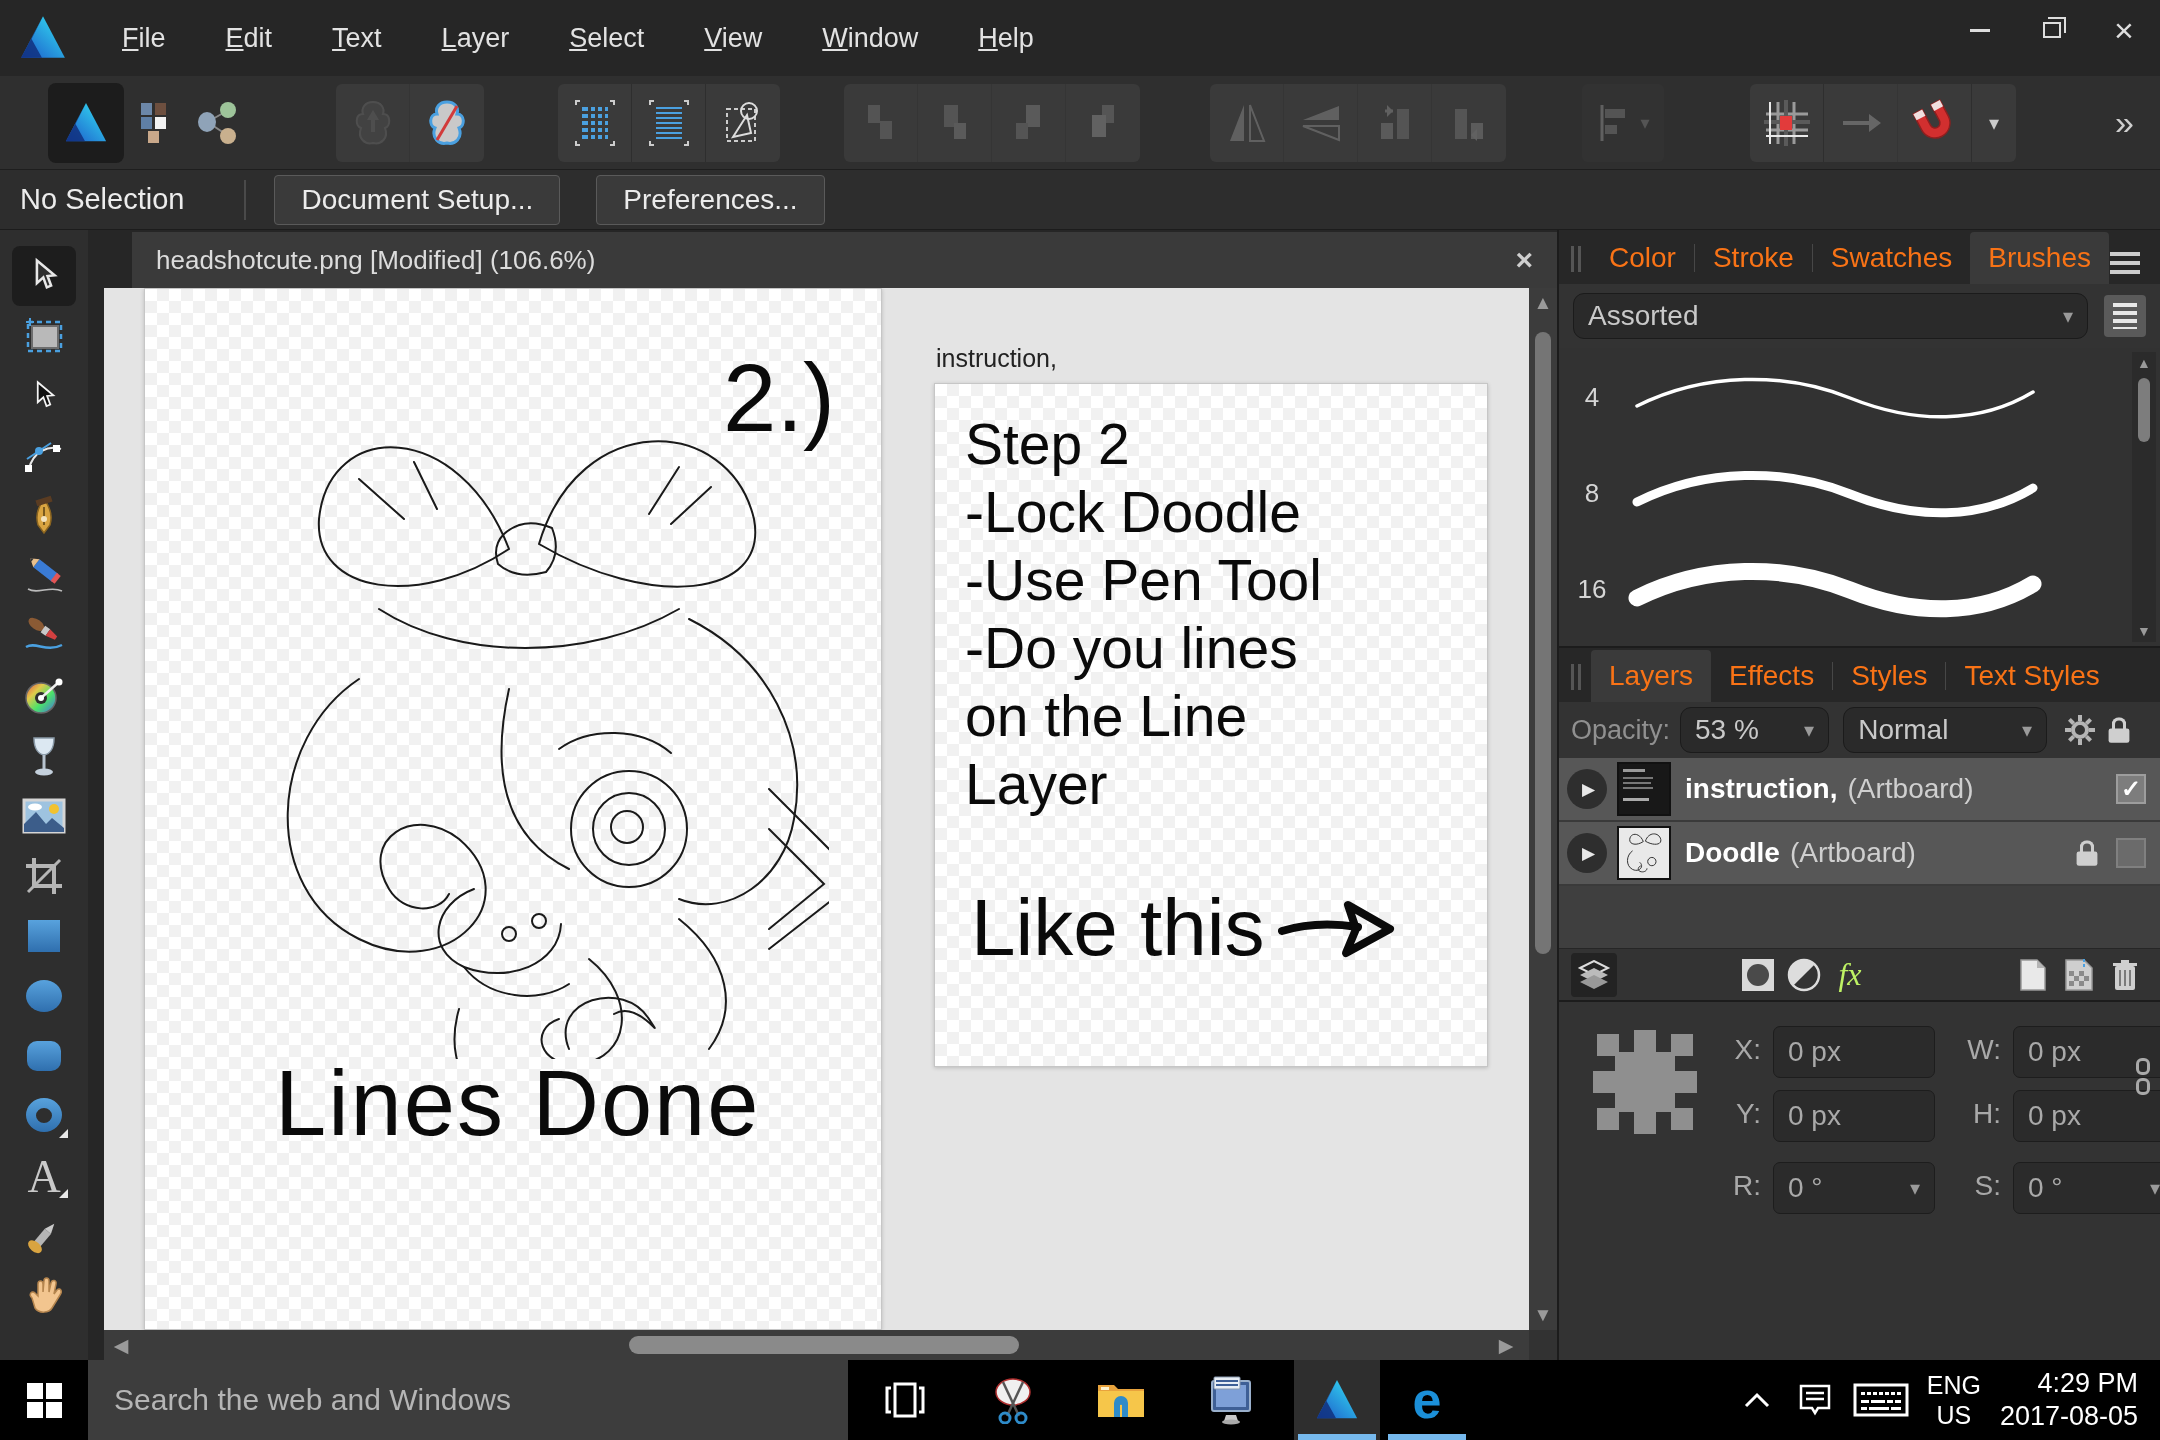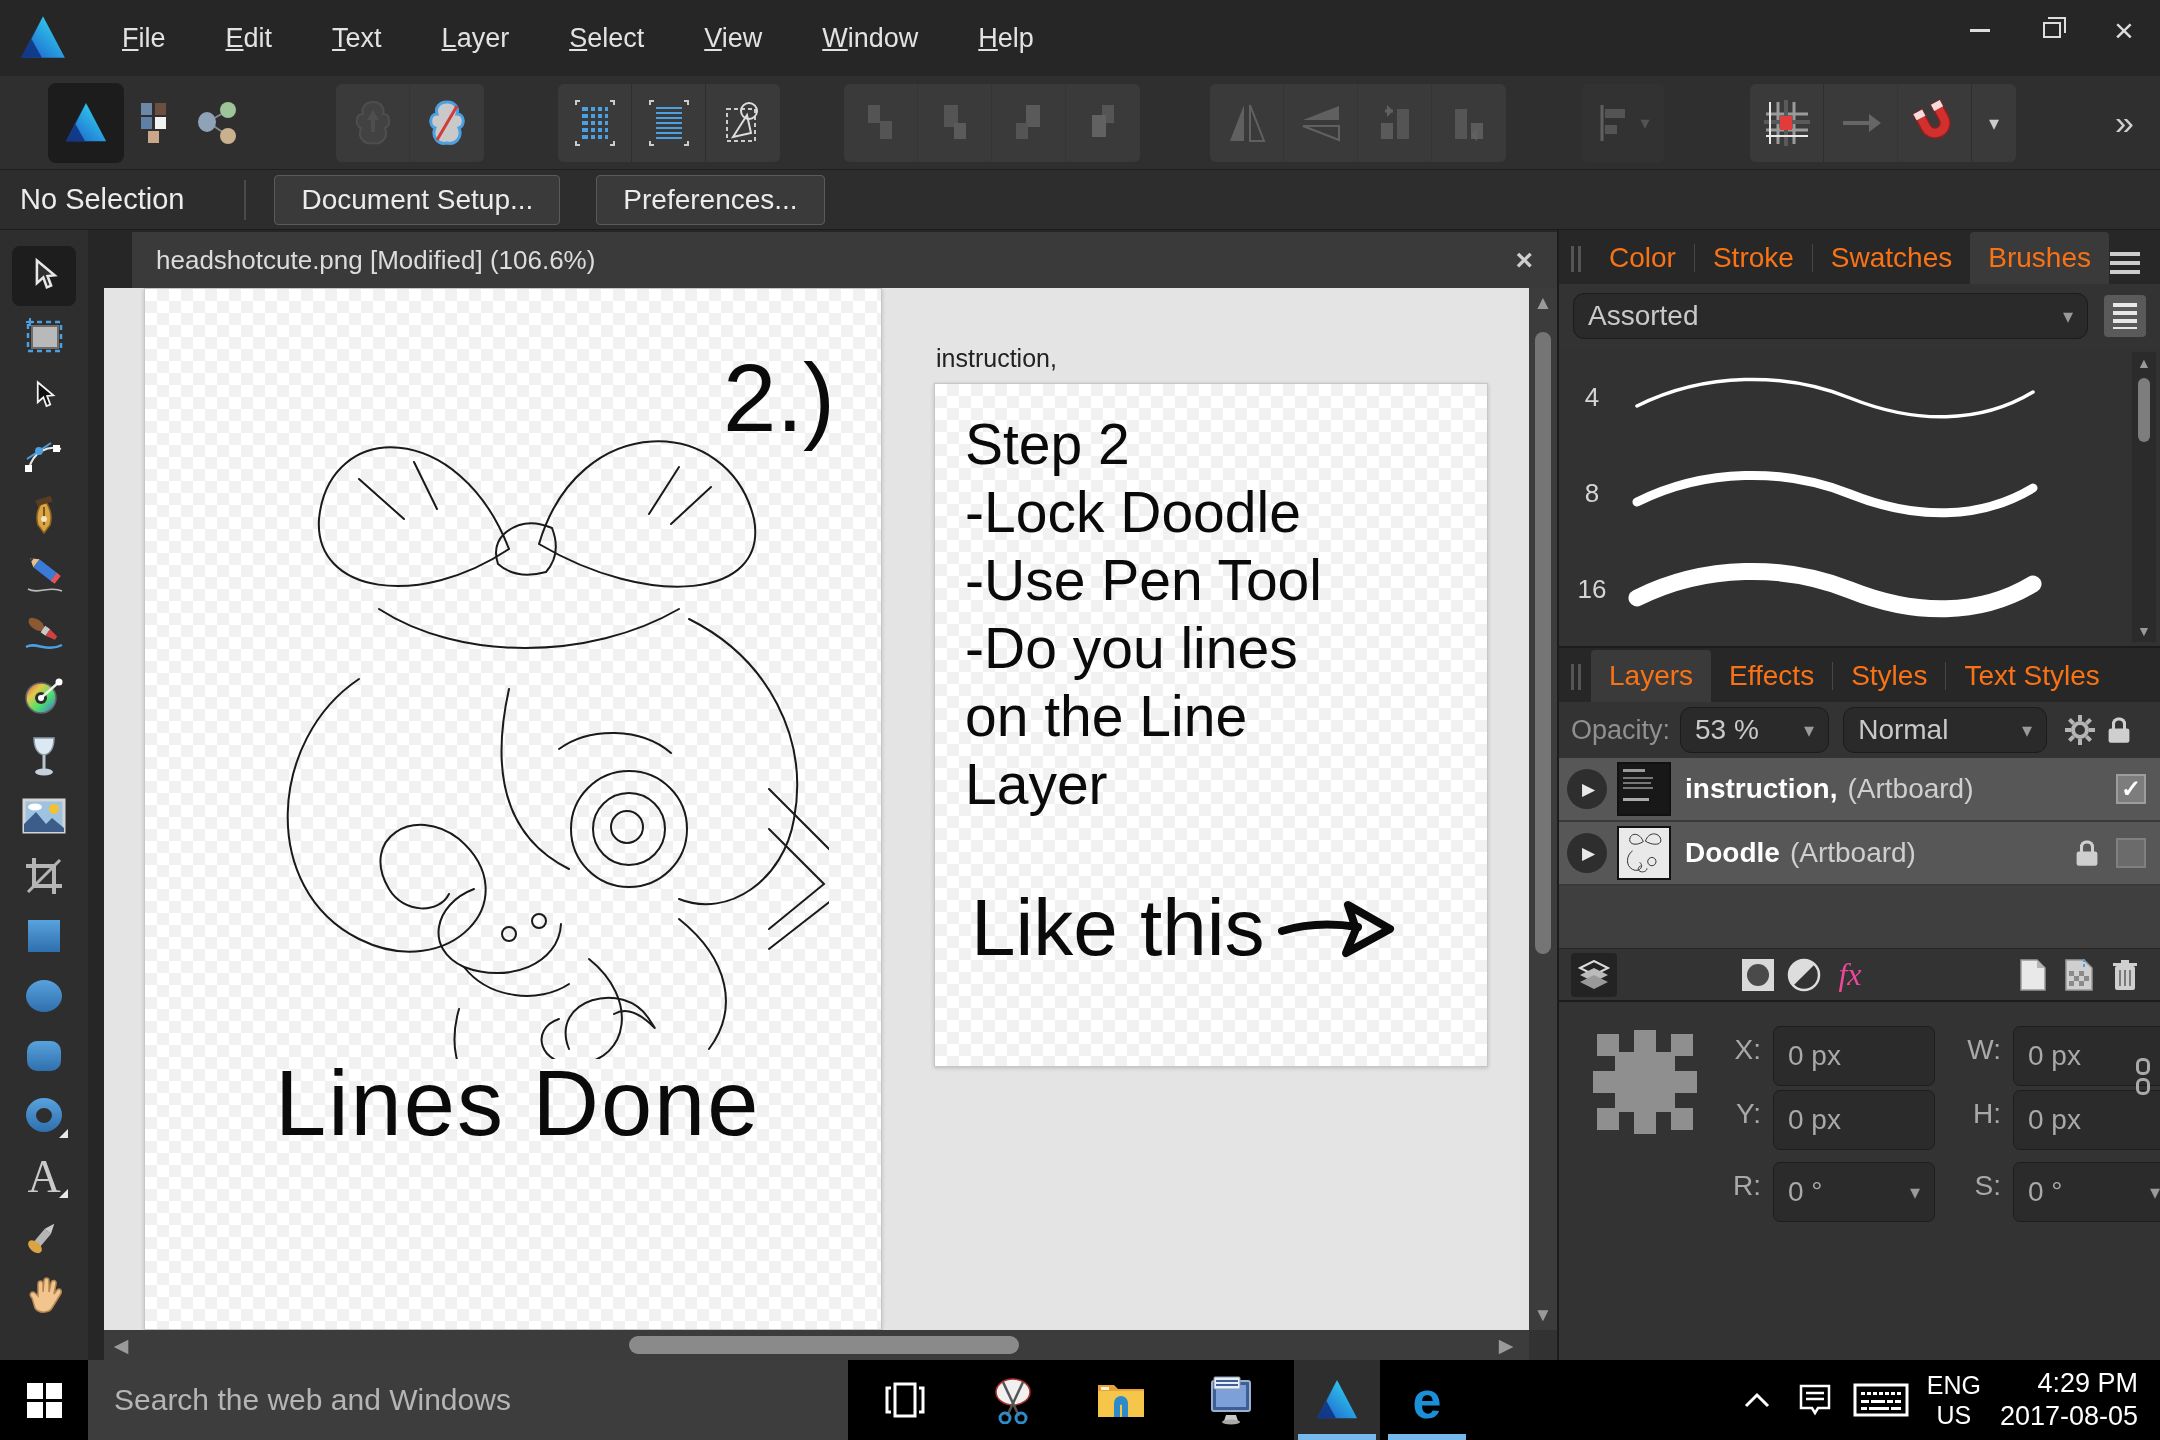--- a/index.html
+++ b/index.html
@@ -129,28 +129,28 @@
   .lcheck.un{background:#6b6b6b;border-color:#808080;}
   .lockpad{width:26px;height:32px;position:relative;margin-left:auto;margin-right:16px;flex:0 0 auto;}
   .lockpad .body{position:absolute;bottom:0;width:26px;height:18px;background:#cfcfcf;border-radius:3px;}
   .lockpad .shackle{position:absolute;top:0;left:4px;width:18px;height:16px;border:4px solid #cfcfcf;border-bottom:none;border-radius:9px 9px 0 0;}
   .locksmall{transform:scale(.8);}
   .layer-spacer{height:62px;background:#3f3f3f;}
 
   .iconbar{height:52px;background:#333;border-top:1px solid #262626;display:flex;align-items:center;padding:0 12px;}
   .ib-btn{display:flex;align-items:center;justify-content:center;height:44px;width:46px;}
   .ib-btn.pressed{background:#232323;border-radius:4px;}
-  .fx-glyph{font-family:"Liberation Serif",serif;font-style:italic;font-size:32px;color:#ec4899;}
+  .fx-glyph{font-family:"Liberation Serif",serif;font-style:italic;font-size:32px;color:#bef264;}
 
   .transform-body{position:relative;flex:1;background:#333;}
   .anchor{position:absolute;left:34px;top:28px;width:104px;height:104px;}
   .anchor .big{position:absolute;left:22px;top:22px;width:60px;height:60px;background:#8f8f8f;}
   .anchor .sm{position:absolute;width:22px;height:22px;background:#8f8f8f;}
   .t-label{position:absolute;width:46px;text-align:right;font-size:28px;color:#a9a9a9;}
-  .t-input{position:absolute;width:162px;height:60px;background:#2b2b2b;border:1px solid #1d1d1d;border-radius:7px;
+  .t-input{position:absolute;width:162px;height:52px;background:#2b2b2b;border:1px solid #1d1d1d;border-radius:7px;
            display:flex;align-items:center;padding:0 14px;font-size:28px;color:#a9a9a9;}
   .t-input .dd{margin-left:auto;color:#9a9a9a;font-size:20px;}
   .linkchain{position:absolute;right:8px;top:56px;width:16px;height:40px;}
   .linkchain span{display:block;width:14px;height:17px;border:3px solid #a9a9a9;border-radius:6px;margin-bottom:3px;}
 
   
   .taskbar{height:80px;background:#000;display:flex;align-items:stretch;position:relative;}
   .startbtn{width:88px;display:flex;align-items:center;justify-content:center;}
   .winlogo{display:grid;grid-template-columns:16px 16px;grid-template-rows:16px 16px;gap:3px;}
   .winlogo span{background:#fff;}

